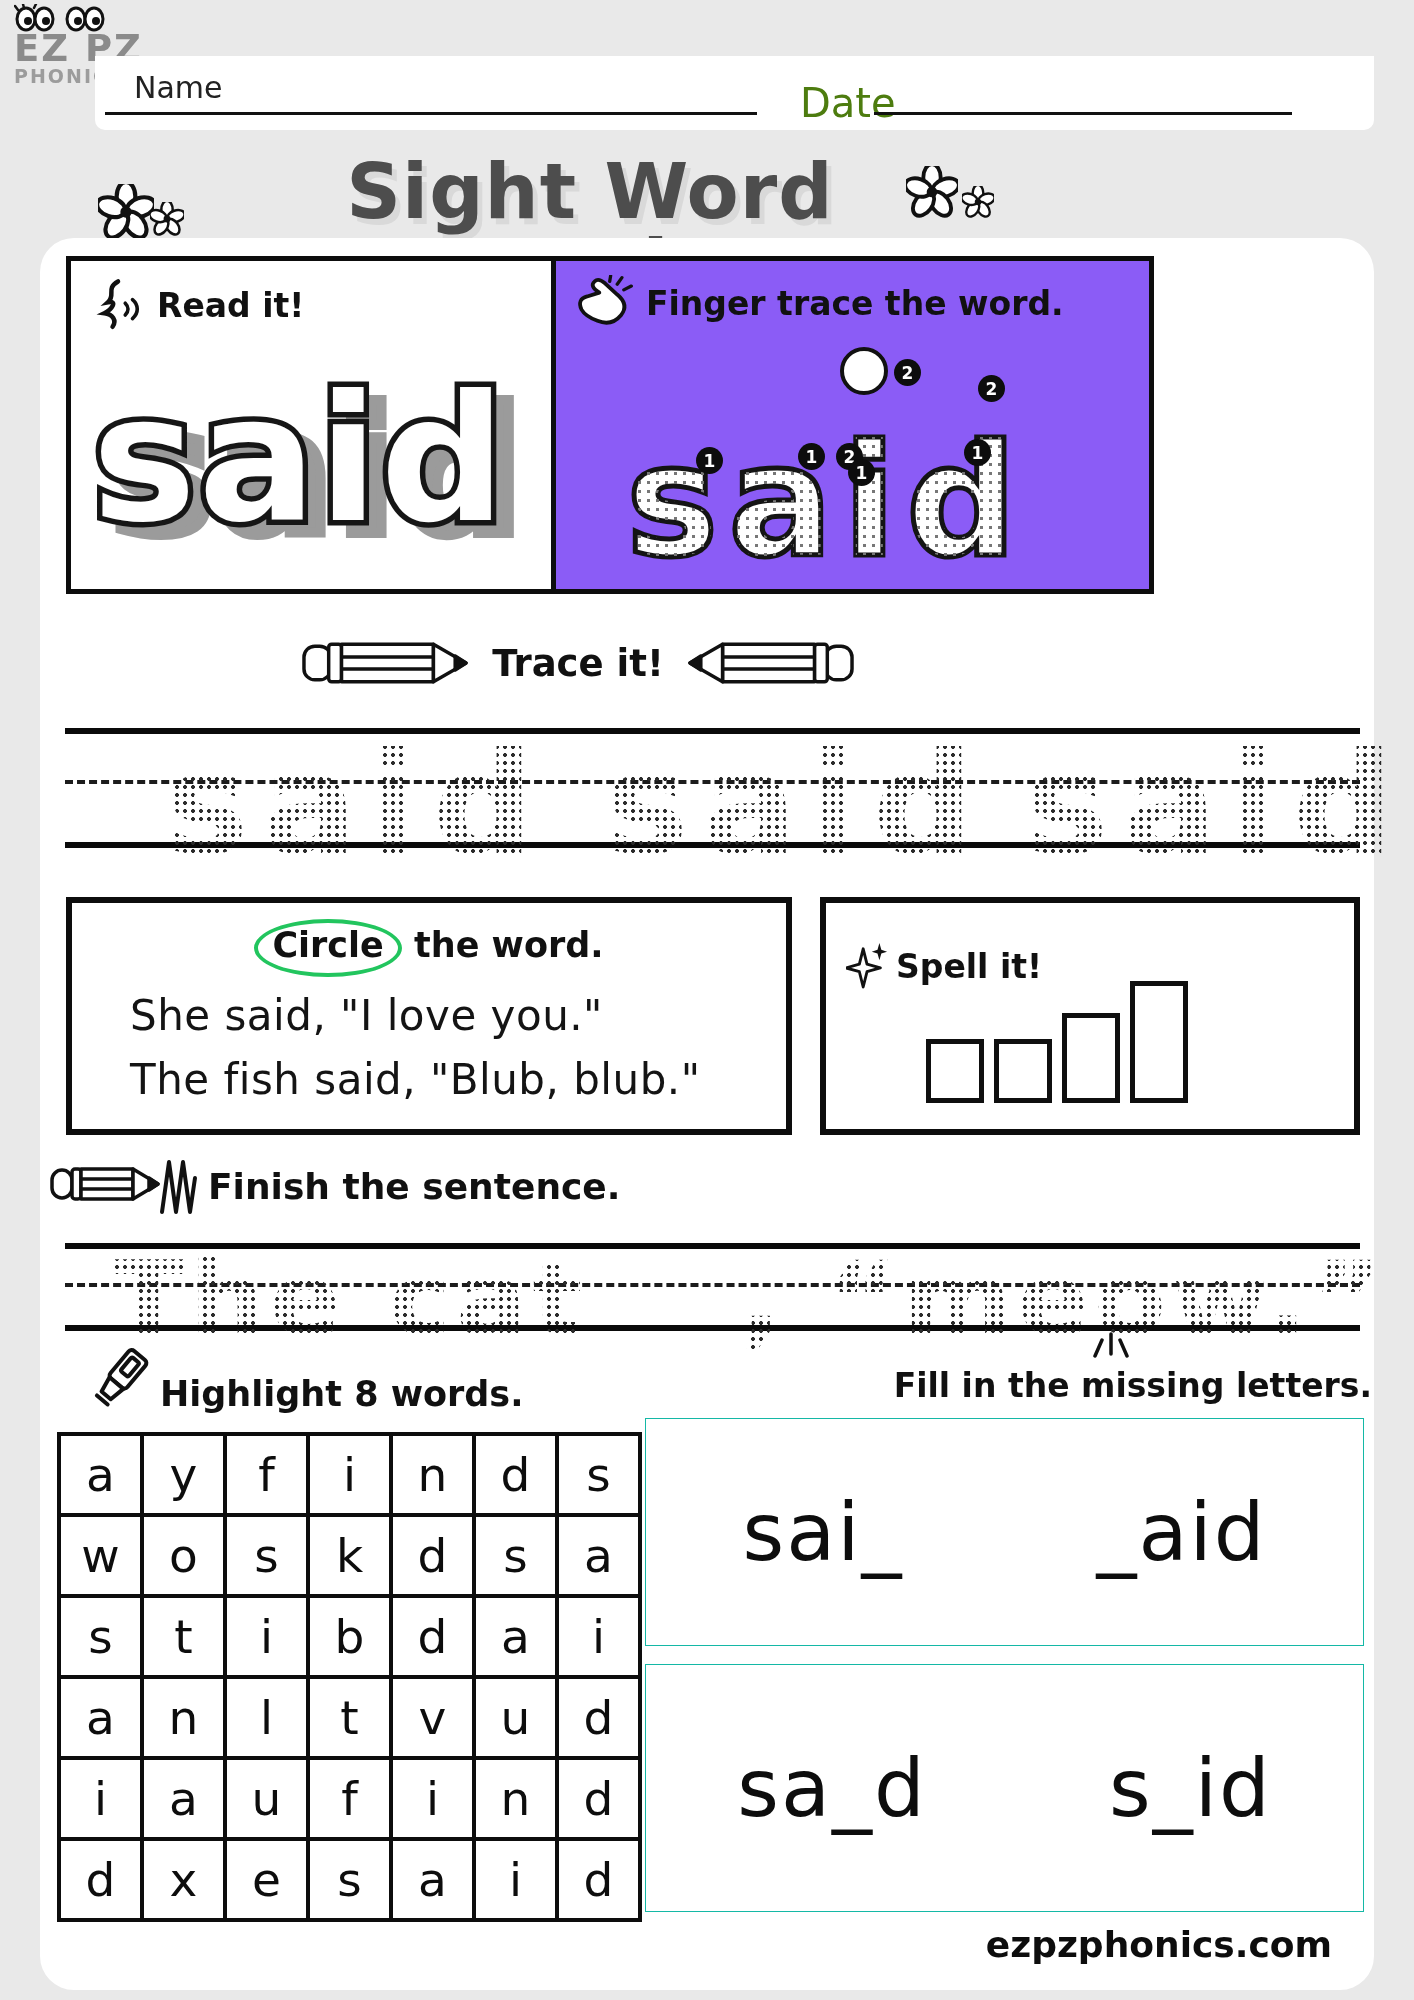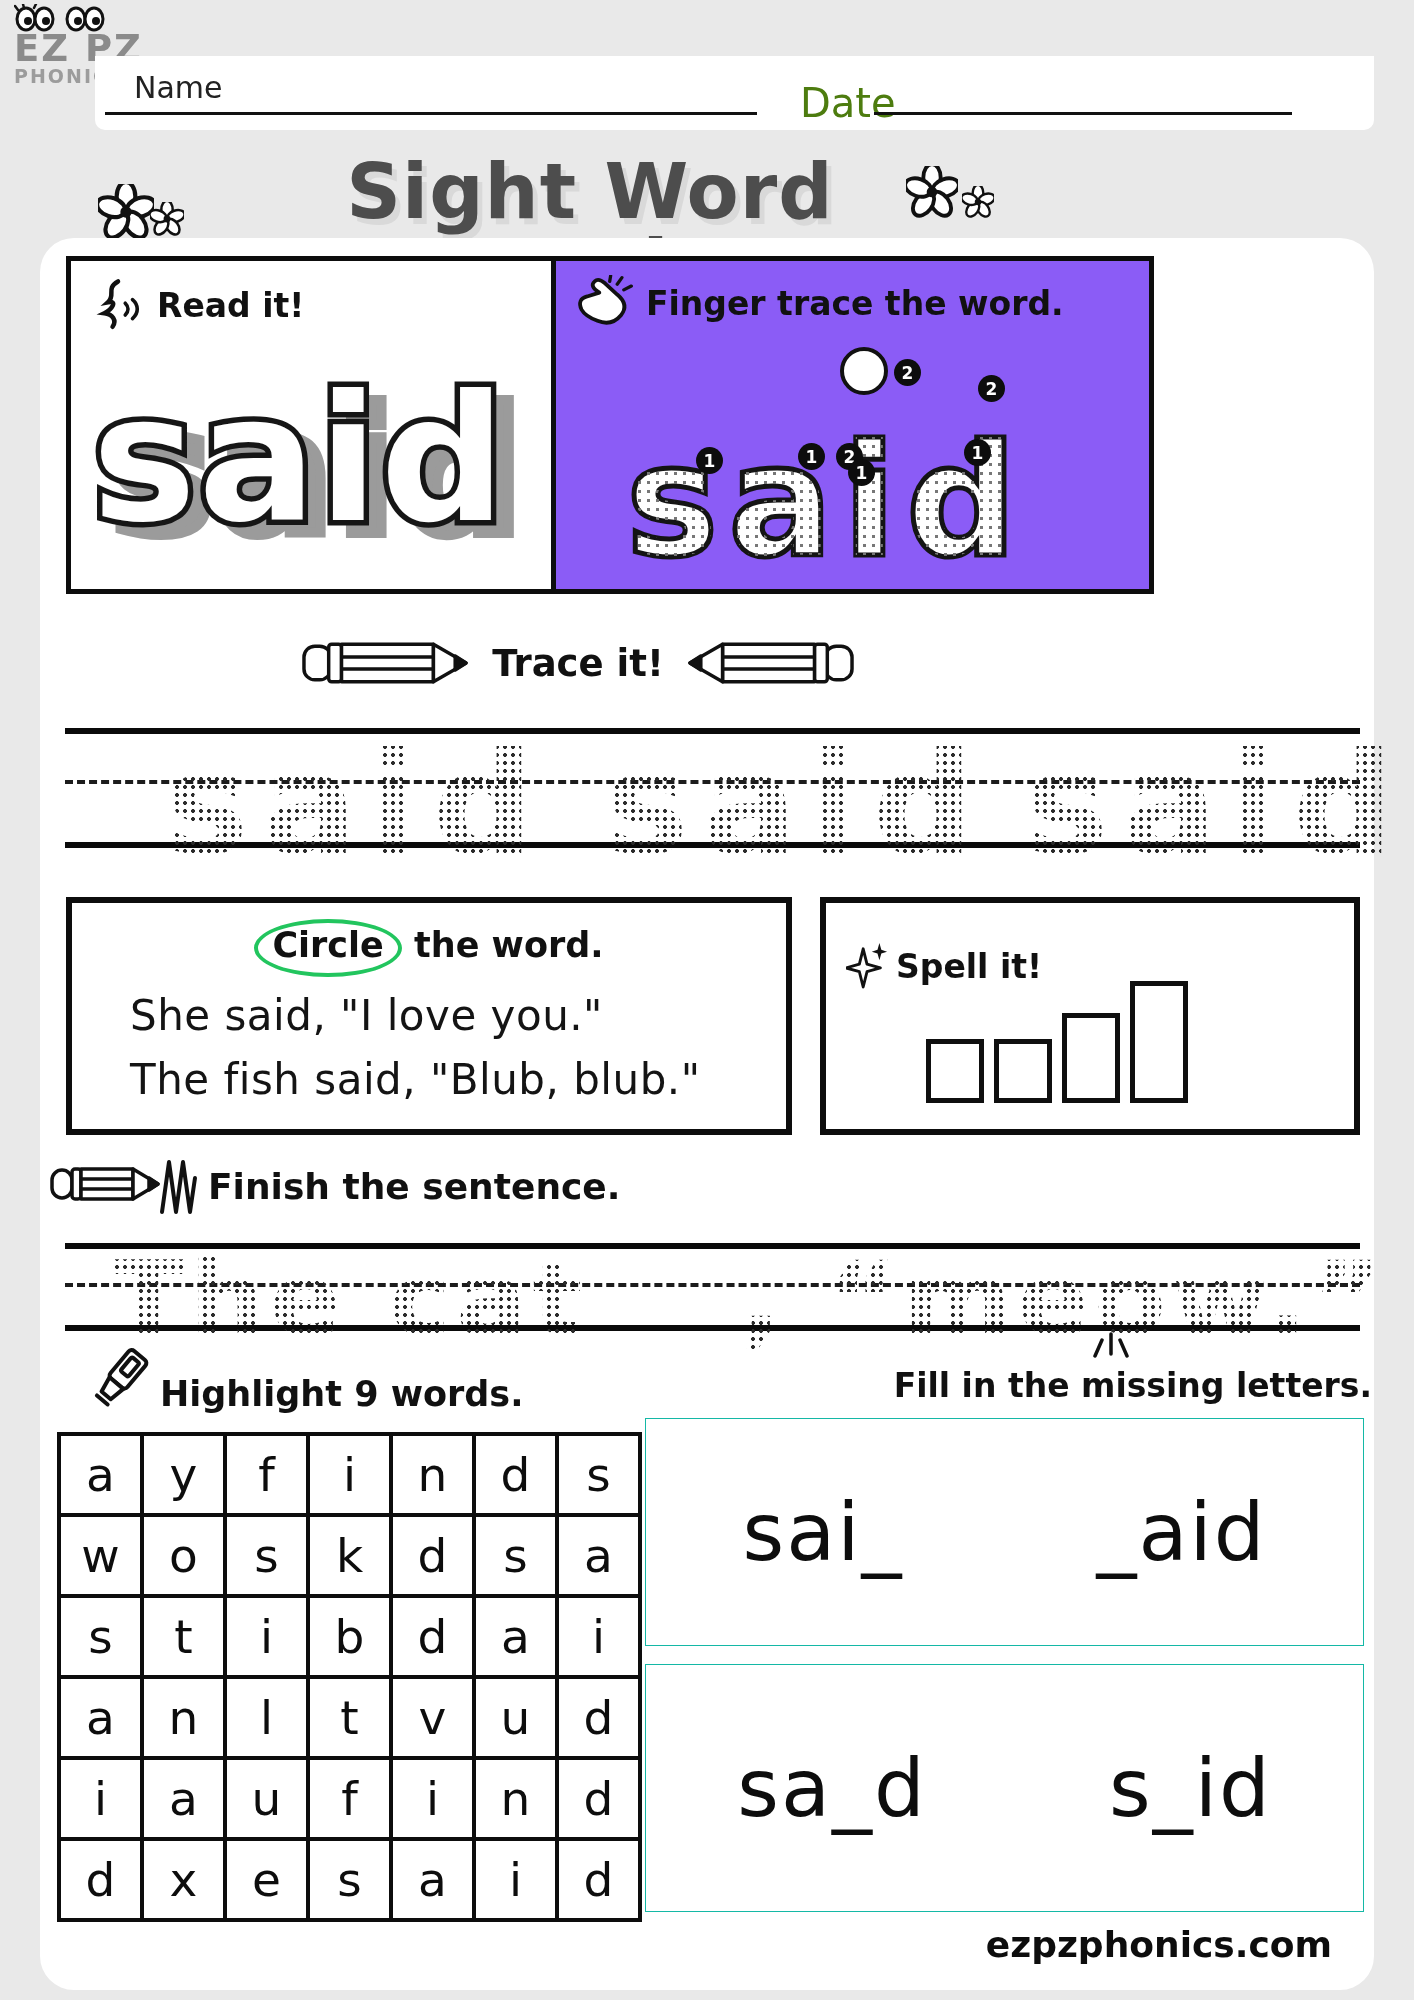--- a/index.html
+++ b/index.html
@@ -317,21 +317,21 @@
     <span class="icon">
       <svg width="66" height="72" viewBox="0 0 66 72">
         <g transform="rotate(40 33 34)" fill="#fff" stroke="#111" stroke-width="4" stroke-linejoin="round">
           <rect x="22" y="2" width="22" height="36" rx="4"></rect>
           <rect x="28" y="8" width="10" height="18" rx="2"></rect>
           <path d="M24 38 L42 38 L39 54 L27 54 Z"></path>
           <path d="M26 60 L40 60" stroke-linecap="round"></path>
         </g>
       </svg>
     </span>
-    <span class="lbl">Highlight 9 words.</span>
+    <span class="lbl">Highlight 8 words.</span>
   </div>
 
   <div class="grid">
     <div class="cell">a</div>
     <div class="cell">y</div>
     <div class="cell">f</div>
     <div class="cell">i</div>
     <div class="cell">n</div>
     <div class="cell">d</div>
     <div class="cell">s</div>

